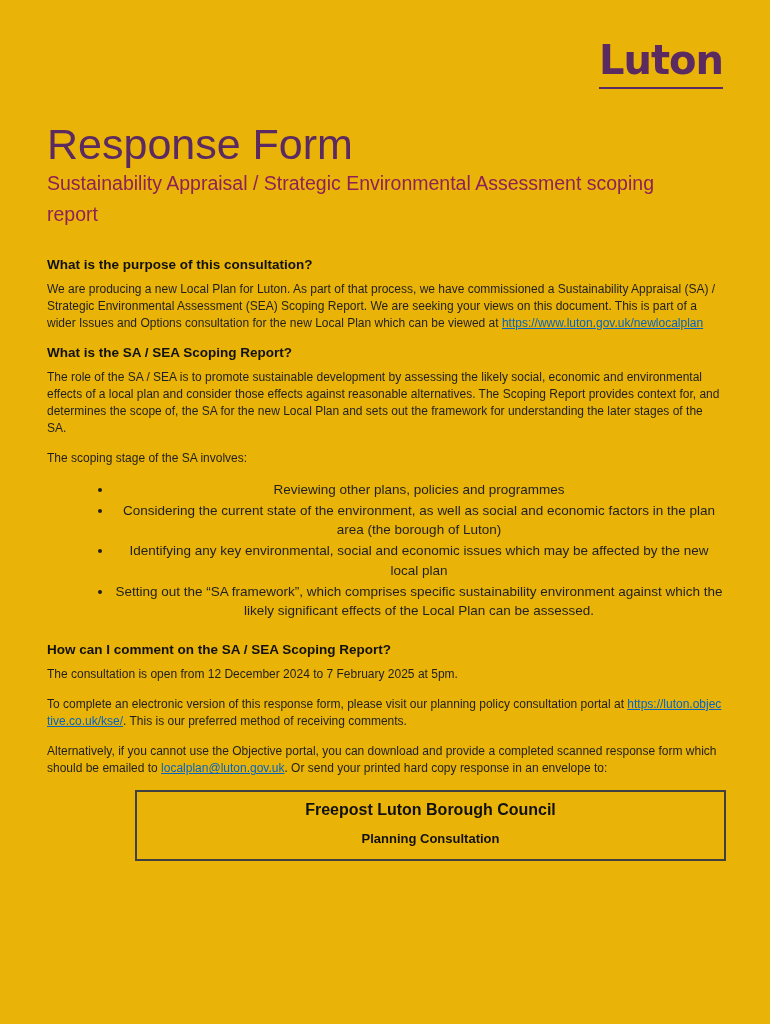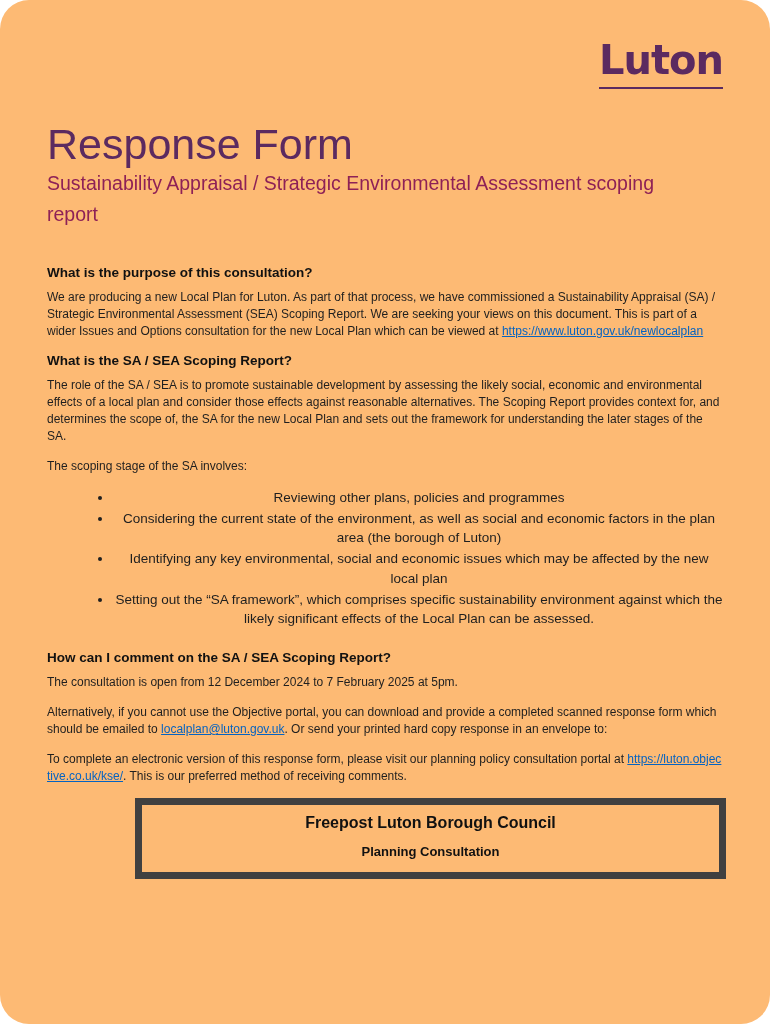--- a/index.html
+++ b/index.html
@@ -2,26 +2,25 @@
 <html><head>
 <meta charset="utf-8">
 <style>
   * { margin: 0; padding: 0; box-sizing: border-box; }
   html, body { background: #ffffff; }
   .page {
     position: relative;
     width: 770px;
     height: 1024px;
     margin: 0 auto;
-    background: #fdba74;
+    background: #eab308;
     font-family: "Liberation Sans", sans-serif;
     color: #1f1f1f;
     padding: 38px 47px 0 47px;
     overflow: hidden;
-    border-radius: 29px;
   }
   
   .header {
     display: flex;
     justify-content: flex-end;
     margin-bottom: 32px;
   }
   .logo { display: inline-block; }
   .logo-text {
     display: block;
@@ -43,21 +42,21 @@
     font-weight: 400;
     line-height: 1.1;
     color: #5b2a60;
     letter-spacing: 0;
   }
   .doc-subtitle {
     font-size: 19.5px;
     font-weight: 400;
     line-height: 1.55;
     color: #8e2156;
-    margin-bottom: 36px;
+    margin-bottom: 28px;
     max-width: 650px;
   }
   
   h3.section-heading {
     font-size: 13.5px;
     font-weight: bold;
     color: #111111;
     margin: 0 0 9px 0;
   }
   p.body-para {
@@ -83,21 +82,21 @@
     padding-left: 2px;
   }
   .section-comment h3.section-heading {
     margin-top: 22px;
   }
   
   .address-box {
     margin-top: 5px;
     margin-left: 88px;
     width: 591px;
-    border: 7px solid #404040;
+    border: 2px solid #404040;
     text-align: center;
     padding: 9px 10px 13px 10px;
   }
   .address-line1 {
     font-size: 16px;
     font-weight: bold;
     color: #111111;
   }
   .address-line2 {
     font-size: 13px;
@@ -135,22 +134,22 @@
       <li>Reviewing other plans, policies and programmes</li>
       <li>Considering the current state of the environment, as well as social and economic factors in the plan area (the borough of Luton)</li>
       <li>Identifying any key environmental, social and economic issues which may be affected by the new local plan</li>
       <li>Setting out the “SA framework”, which comprises specific sustainability environment against which the likely significant effects of the Local Plan can be assessed.</li>
     </ul>
   </section>
 
   <section class="section-comment">
     <h3 class="section-heading">How can I comment on the SA / SEA Scoping Report?</h3>
     <p class="body-para">The consultation is open from 12 December 2024 to 7 February 2025 at 5pm.</p>
+    <p class="body-para"><span>To complete an electronic version of this response form, please visit our planning policy consultation portal at </span><a class="link">https://luton.objective.co.uk/kse/</a><span>. This is our preferred method of receiving comments.</span></p>
     <p class="body-para"><span>Alternatively, if you cannot use the Objective portal, you can download and provide a completed scanned response form which should be emailed to </span><a class="link">localplan@luton.gov.uk</a><span>. Or send your printed hard copy response in an envelope to:</span></p>
-    <p class="body-para"><span>To complete an electronic version of this response form, please visit our planning policy consultation portal at </span><a class="link">https://luton.objective.co.uk/kse/</a><span>. This is our preferred method of receiving comments.</span></p>
   </section>
 
   <div class="address-box">
     <div class="address-line1">Freepost Luton Borough Council</div>
     <div class="address-line2">Planning Consultation</div>
   </div>
 
 </div>
 
 </body></html>

